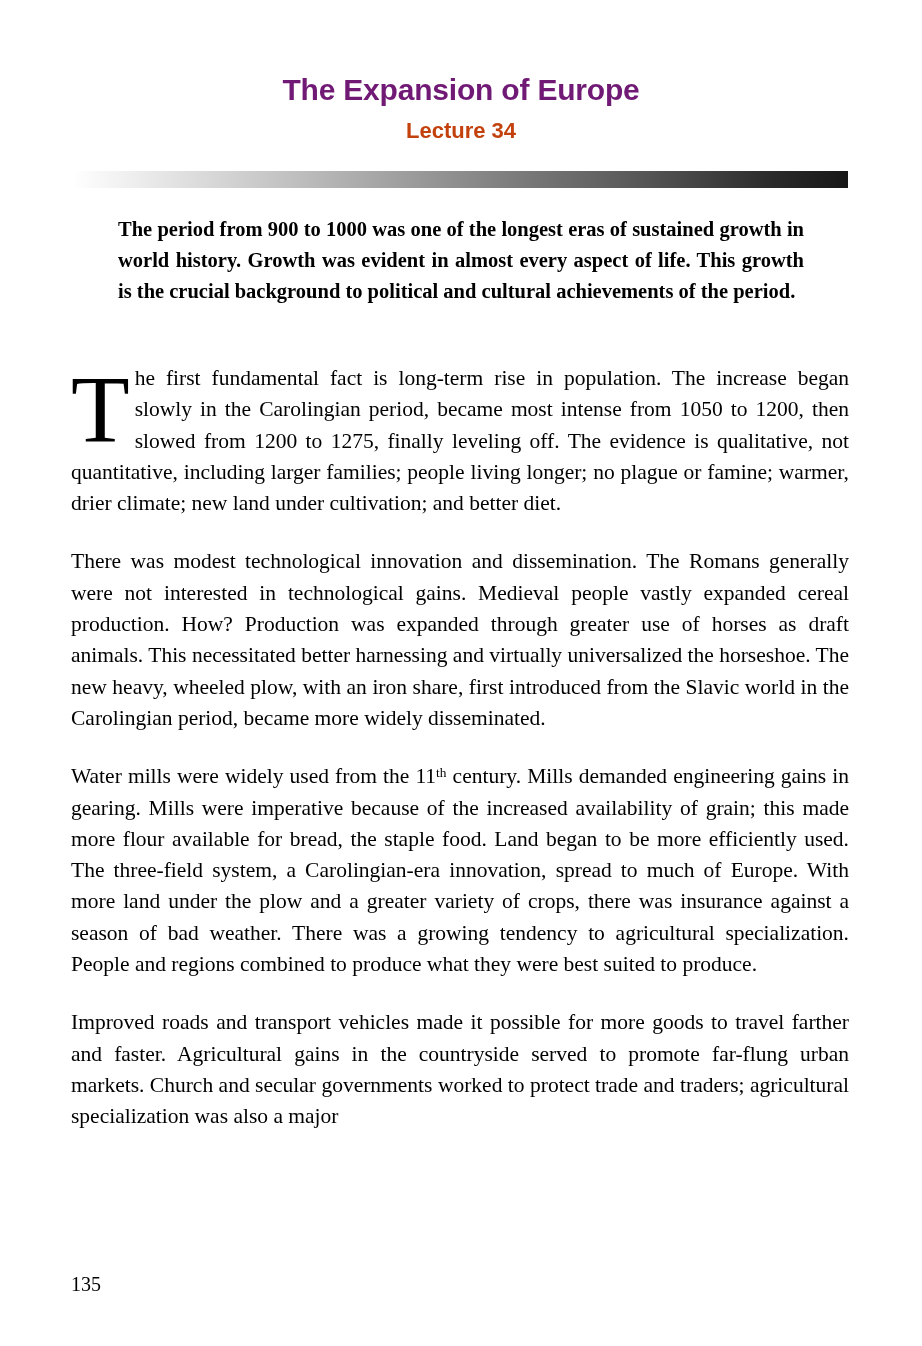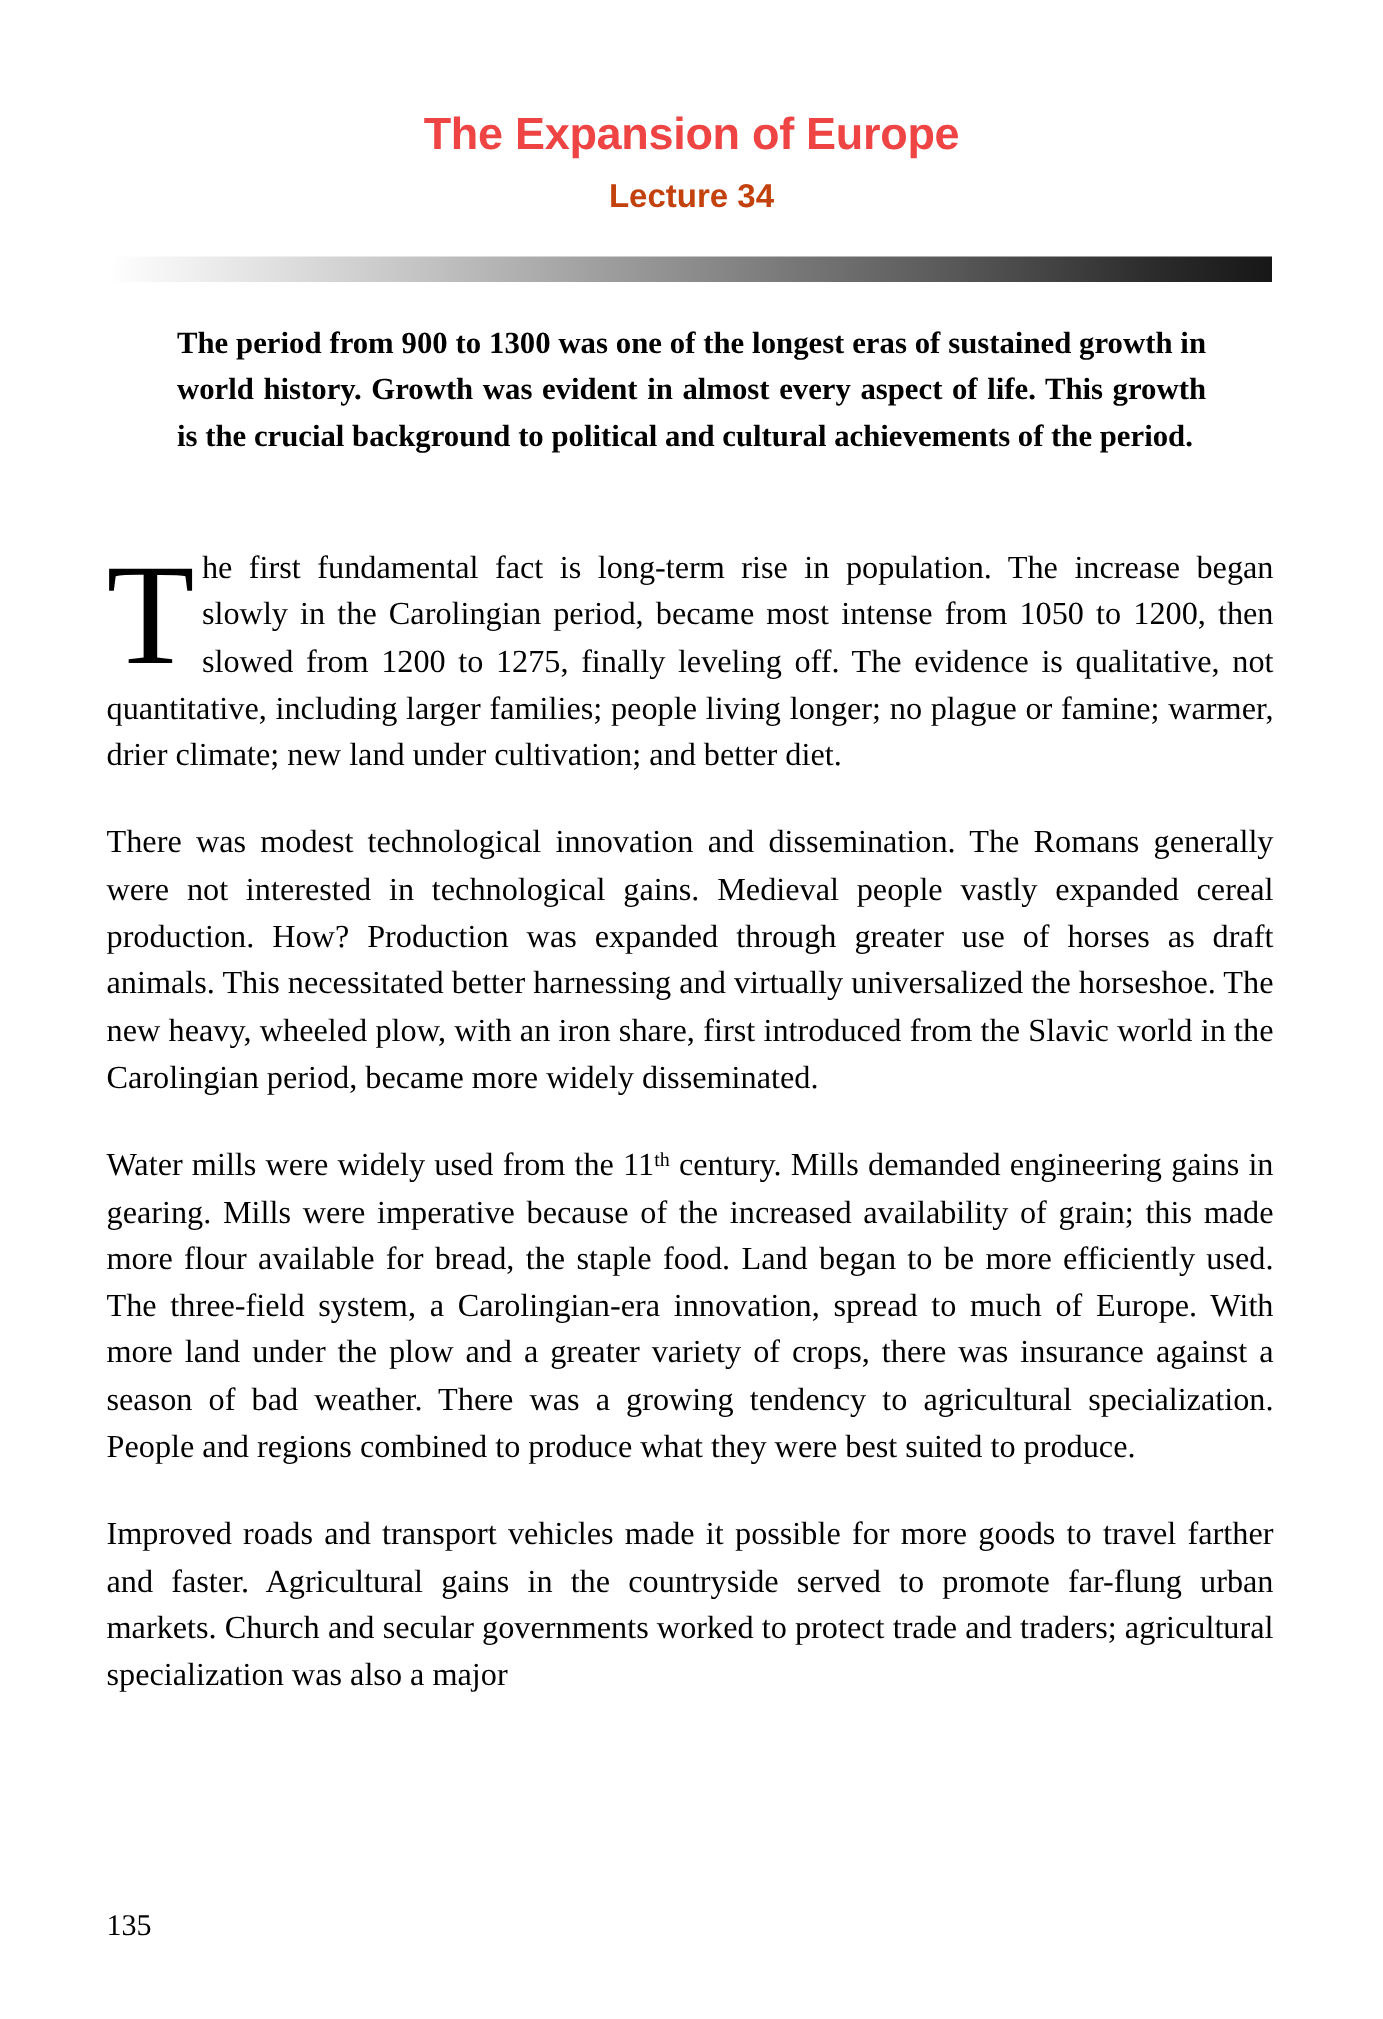--- a/index.html
+++ b/index.html
@@ -33,21 +33,21 @@
     top: 72px;
     width: 922px;
     text-align: center;
   }
   .doc-title {
     font-family: "Liberation Sans", "DejaVu Sans", sans-serif;
     font-weight: bold;
     font-size: 30px;
     line-height: 36px;
     letter-spacing: -0.2px;
-    color: #ef4444;
+    color: #701a75;
     margin: 0;
   }
   .doc-subtitle {
     font-family: "Liberation Sans", "DejaVu Sans", sans-serif;
     font-weight: bold;
     font-size: 22px;
     line-height: 28px;
     color: #c2410c;
     margin: 9px 0 0 0;
   }
@@ -154,21 +154,21 @@
 <div class="page">
 
   <div class="header">
     <h1 class="doc-title">The Expansion of Europe</h1>
     <h2 class="doc-subtitle">Lecture 34</h2>
   </div>
 
   <div class="divider"></div>
 
   <div class="abstract">
-    <p>The period from 900 to 1300 was one of the longest eras of sustained growth in world history. Growth was evident in almost every aspect of life. This growth is the crucial background to political and cultural achievements of the period.</p>
+    <p>The period from 900 to 1000 was one of the longest eras of sustained growth in world history. Growth was evident in almost every aspect of life. This growth is the crucial background to political and cultural achievements of the period.</p>
   </div>
 
   <div class="body-col">
 
     <p class="dropcap-para">
       <span class="dropcap">T</span><span>he first fundamental fact is long-term rise in population. The increase began slowly in the Carolingian period, became most intense from 1050 to 1200, then slowed from 1200 to 1275, finally leveling off. The evidence is qualitative, not quantitative, including larger families; people living longer; no plague or famine; warmer, drier climate; new land under cultivation; and better diet.</span>
     </p>
 
     <p>There was modest technological innovation and dissemination. The Romans generally were not interested in technological gains. Medieval people vastly expanded cereal production. How? Production was expanded through greater use of horses as draft animals. This necessitated better harnessing and virtually universalized the horseshoe. The new heavy, wheeled plow, with an iron share, first introduced from the Slavic world in the Carolingian period, became more widely disseminated.</p>
 

